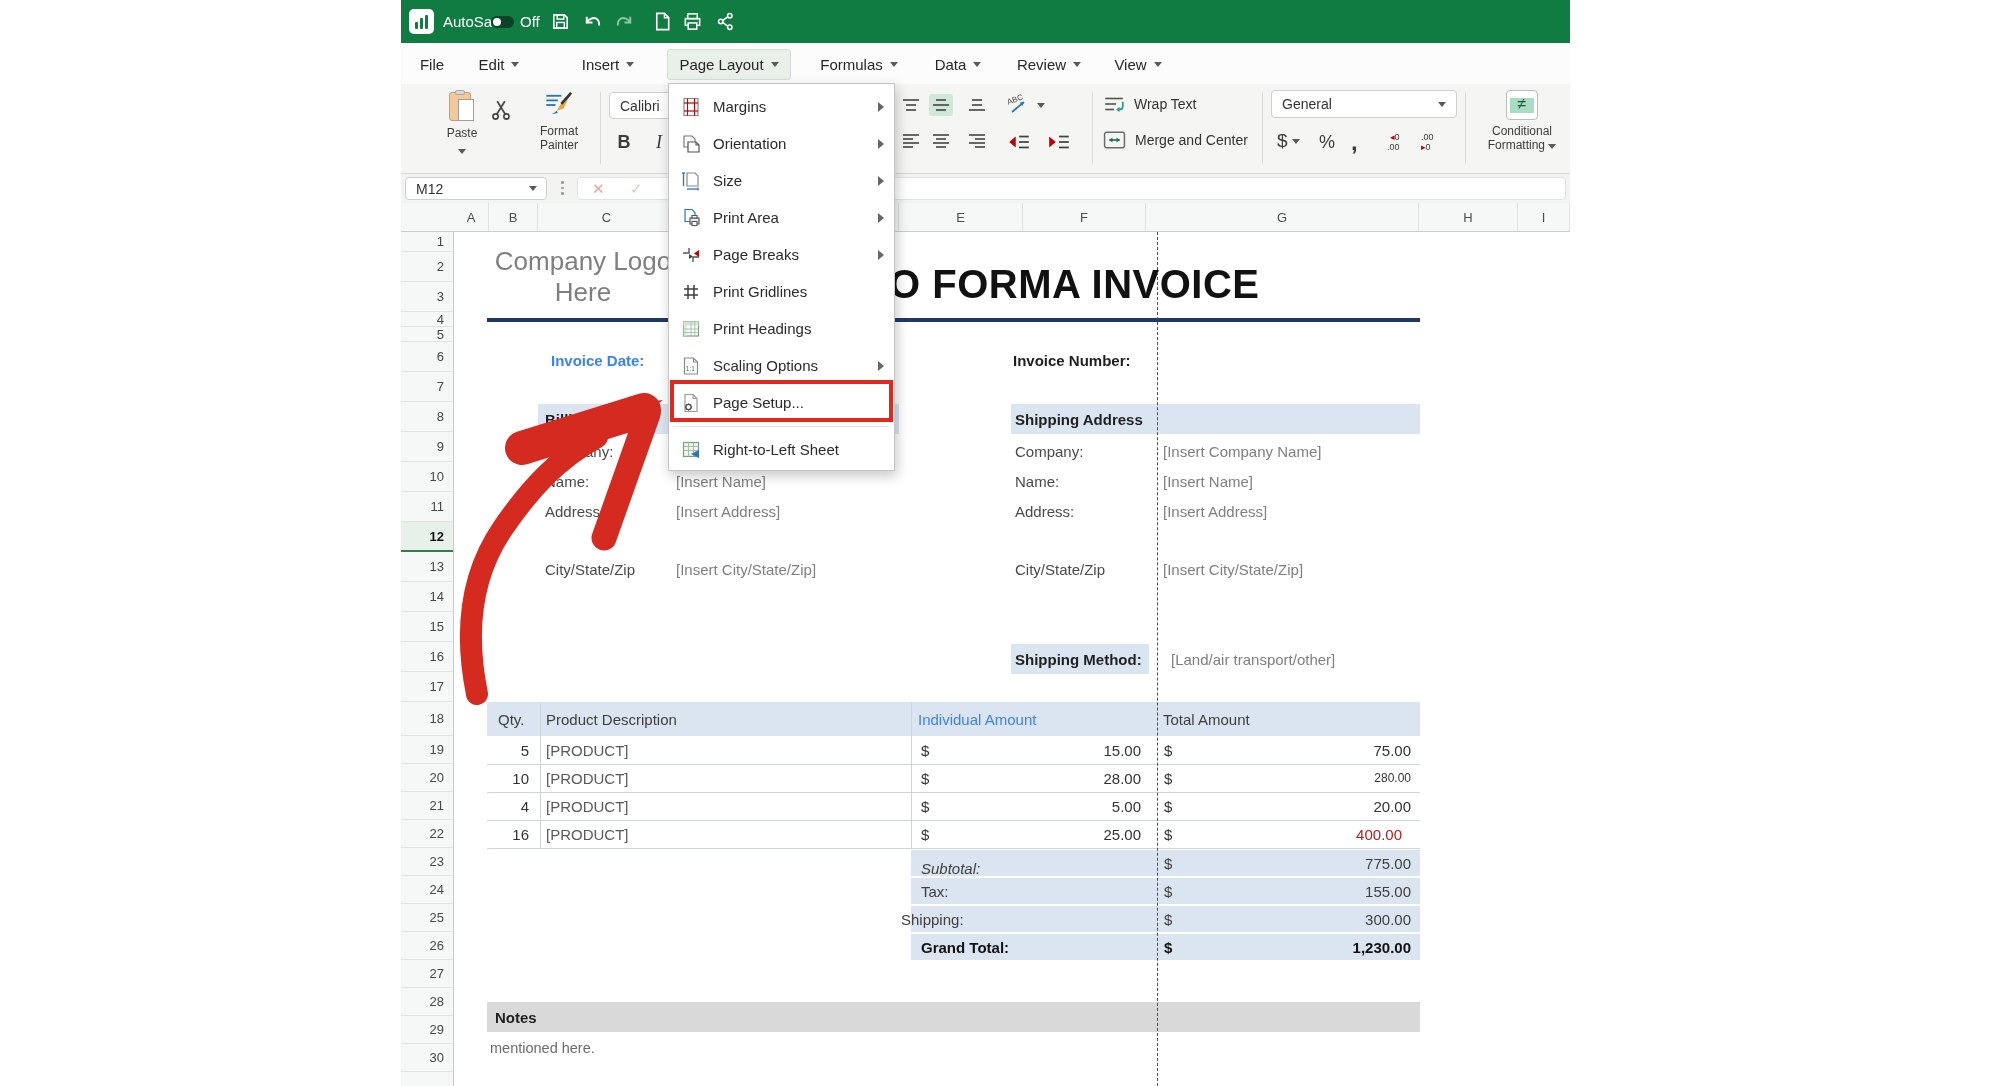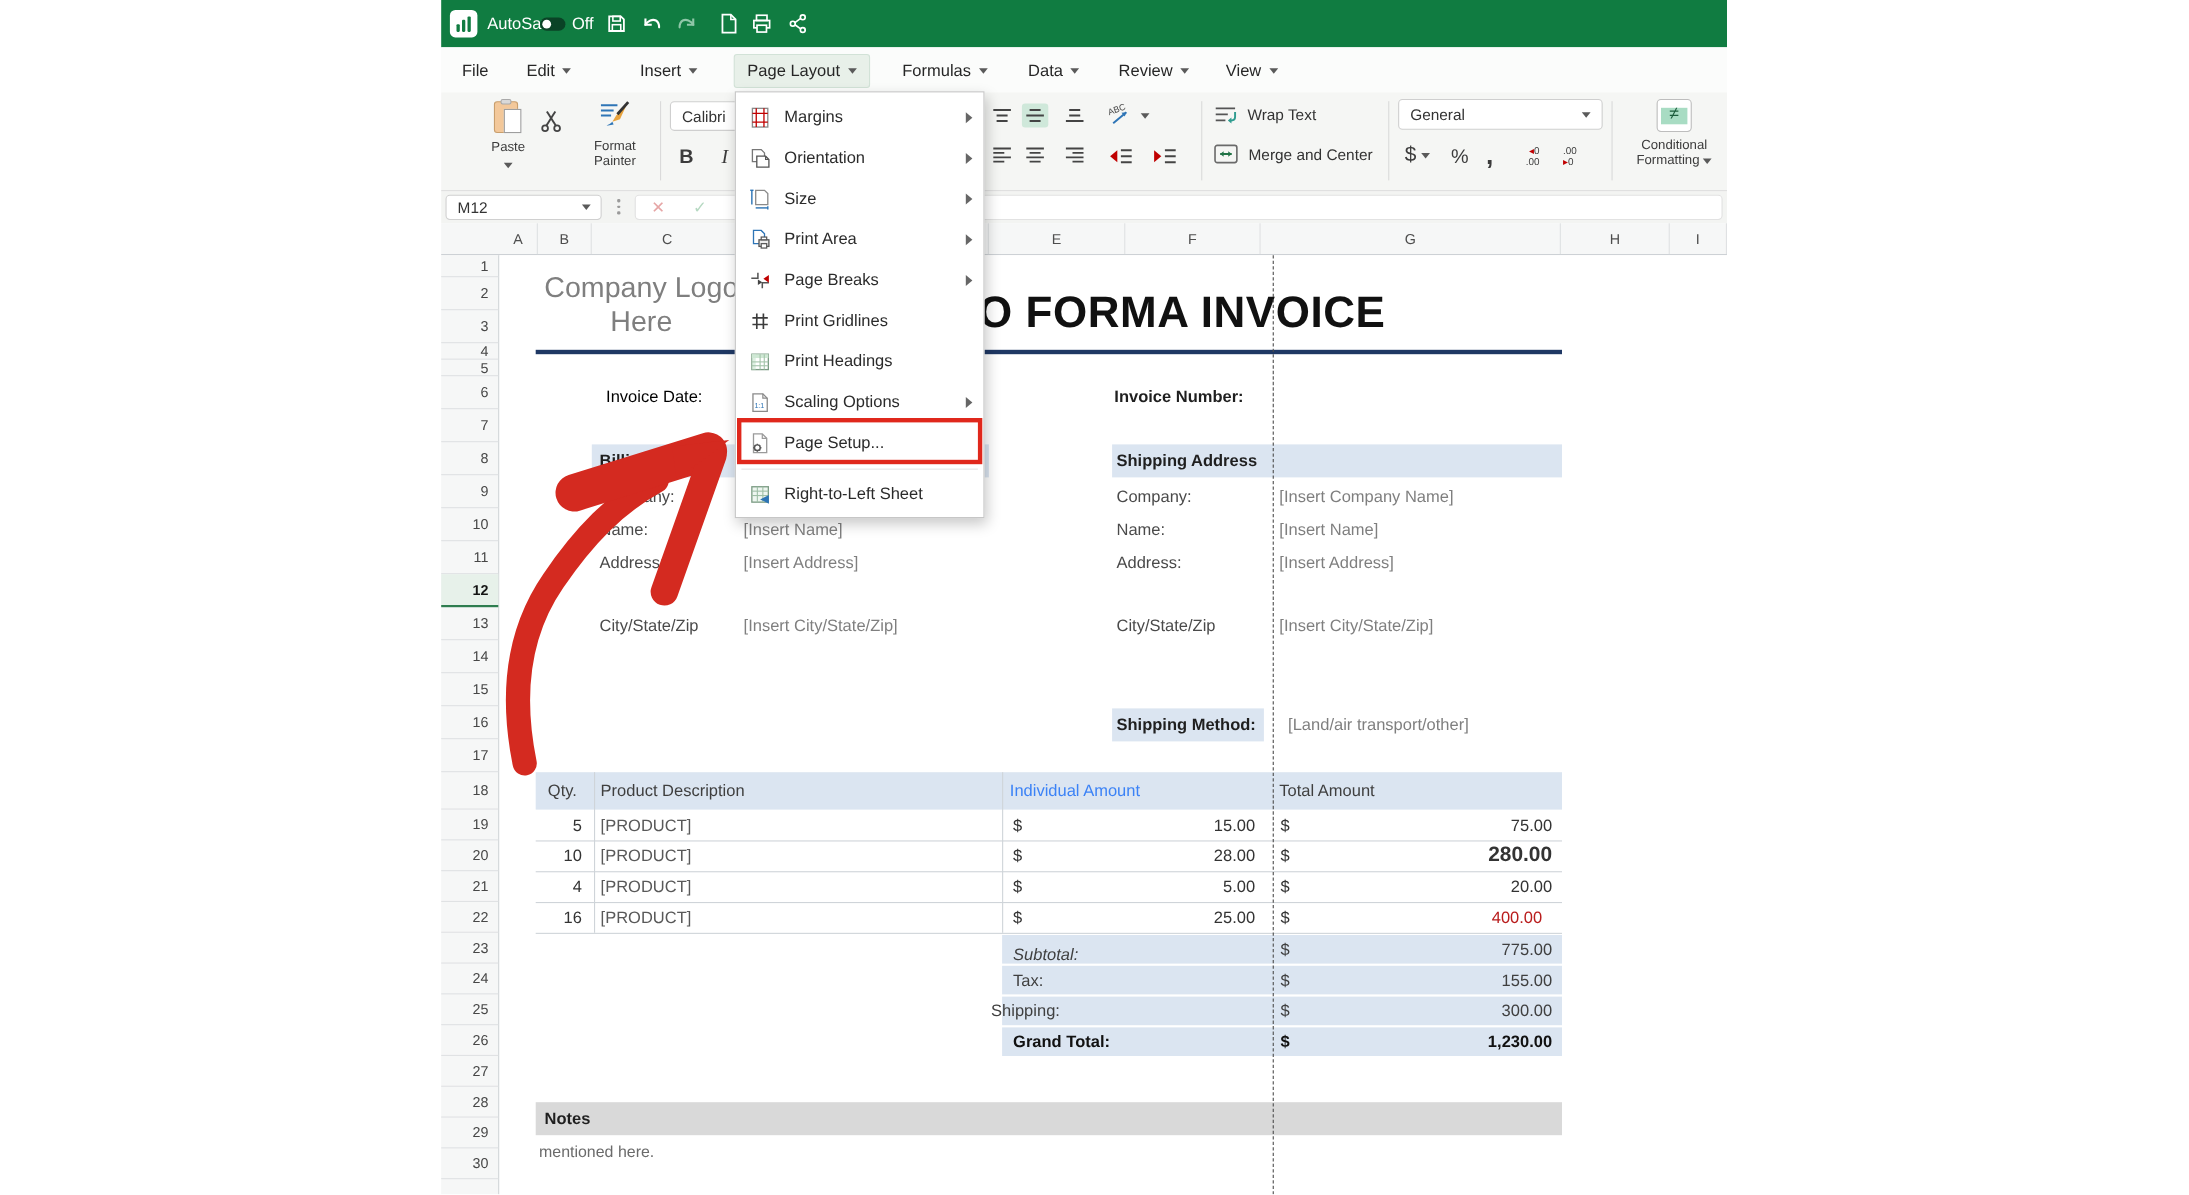--- a/index.html
+++ b/index.html
@@ -397,21 +397,21 @@
   <div class="sheet"></div>
 
   <div>
     <div class="abs" style="left:86px; top:246px; width:192px; text-align:center; font-size:26px; line-height:31px; color:#7f7f7f;">
       <div>Company Logo</div>
           <div>Here</div>
     </div>
     <div class="abs" style="left:410px; top:262px; width:470px; text-align:center; font-size:40px; font-weight:bold; color:#111; letter-spacing:0.5px;">PRO FORMA INVOICE</div>
     <div class="abs" style="left:86px; top:318px; width:933px; height:4px; background:#1f3864;"></div>
 
-    <div class="abs flexv" style="left:150px; top:345px; height:30px; font-size:15px; font-weight:normal; color:#000000;">Invoice Date:</div>
+    <div class="abs flexv" style="left:150px; top:345px; height:30px; font-size:15px; font-weight:bold; color:#3b82f6;">Invoice Date:</div>
     <div class="abs flexv" style="left:612px; top:345px; height:30px; font-size:15px; font-weight:bold; color:#1f1f1f;">Invoice Number:</div>
 
     <div class="abs band flexv" style="left:137px; top:404px; width:361px; height:30px; padding-left:7px; font-size:15px; font-weight:bold; color:#1f1f1f;">Billing Address</div>
     <div class="abs band flexv" style="left:610px; top:404px; width:409px; height:30px; padding-left:4px; font-size:15px; font-weight:bold; color:#1f1f1f;">Shipping Address</div>
 
     <div class="abs flexv lbl" style="left:144px; top:436px; height:30px;">Company:</div>
     <div class="abs flexv val" style="left:275px; top:436px; height:30px;">[Insert Company Name]</div>
     <div class="abs flexv lbl" style="left:144px; top:466px; height:30px;">Name:</div>
     <div class="abs flexv val" style="left:275px; top:466px; height:30px;">[Insert Name]</div>
     <div class="abs flexv lbl" style="left:144px; top:496px; height:30px;">Address:</div>
@@ -444,21 +444,21 @@
           <div class="abs" style="left:600px; top:736px; width:140px; height:28px; display:flex; align-items:center; justify-content:flex-end; font-size:15px; color:#333;">15.00</div>
           <div class="abs flexv" style="left:763px; top:736px; height:28px; font-size:15px; color:#333;">$</div>
           <div class="abs" style="left:860px; top:736px; width:150px; height:28px; display:flex; align-items:center; justify-content:flex-end; font-size:15px; color:#333;">75.00</div>
         </div>
     <div id="trow1" class="trow">
           <div class="abs" style="left:86px; top:764px; width:42px; height:28px; display:flex; align-items:center; justify-content:flex-end; font-size:15px; color:#333;">10</div>
           <div class="abs flexv" style="left:145px; top:764px; height:28px; font-size:15px; color:#595959;">[PRODUCT]</div>
           <div class="abs flexv" style="left:520px; top:764px; height:28px; font-size:15px; color:#333;">$</div>
           <div class="abs" style="left:600px; top:764px; width:140px; height:28px; display:flex; align-items:center; justify-content:flex-end; font-size:15px; color:#333;">28.00</div>
           <div class="abs flexv" style="left:763px; top:764px; height:28px; font-size:15px; color:#333;">$</div>
-          <div class="abs" style="left:860px; top:764px; width:150px; height:28px; display:flex; align-items:center; justify-content:flex-end; font-size:19px; color:#333;font-weight:bold;">280.00</div>
+          <div class="abs" style="left:860px; top:764px; width:150px; height:28px; display:flex; align-items:center; justify-content:flex-end; font-size:12px; color:#333;">280.00</div>
         </div>
     <div id="trow2" class="trow">
           <div class="abs" style="left:86px; top:792px; width:42px; height:28px; display:flex; align-items:center; justify-content:flex-end; font-size:15px; color:#333;">4</div>
           <div class="abs flexv" style="left:145px; top:792px; height:28px; font-size:15px; color:#595959;">[PRODUCT]</div>
           <div class="abs flexv" style="left:520px; top:792px; height:28px; font-size:15px; color:#333;">$</div>
           <div class="abs" style="left:600px; top:792px; width:140px; height:28px; display:flex; align-items:center; justify-content:flex-end; font-size:15px; color:#333;">5.00</div>
           <div class="abs flexv" style="left:763px; top:792px; height:28px; font-size:15px; color:#333;">$</div>
           <div class="abs" style="left:860px; top:792px; width:150px; height:28px; display:flex; align-items:center; justify-content:flex-end; font-size:15px; color:#333;">20.00</div>
         </div>
     <div id="trow3" class="trow">

